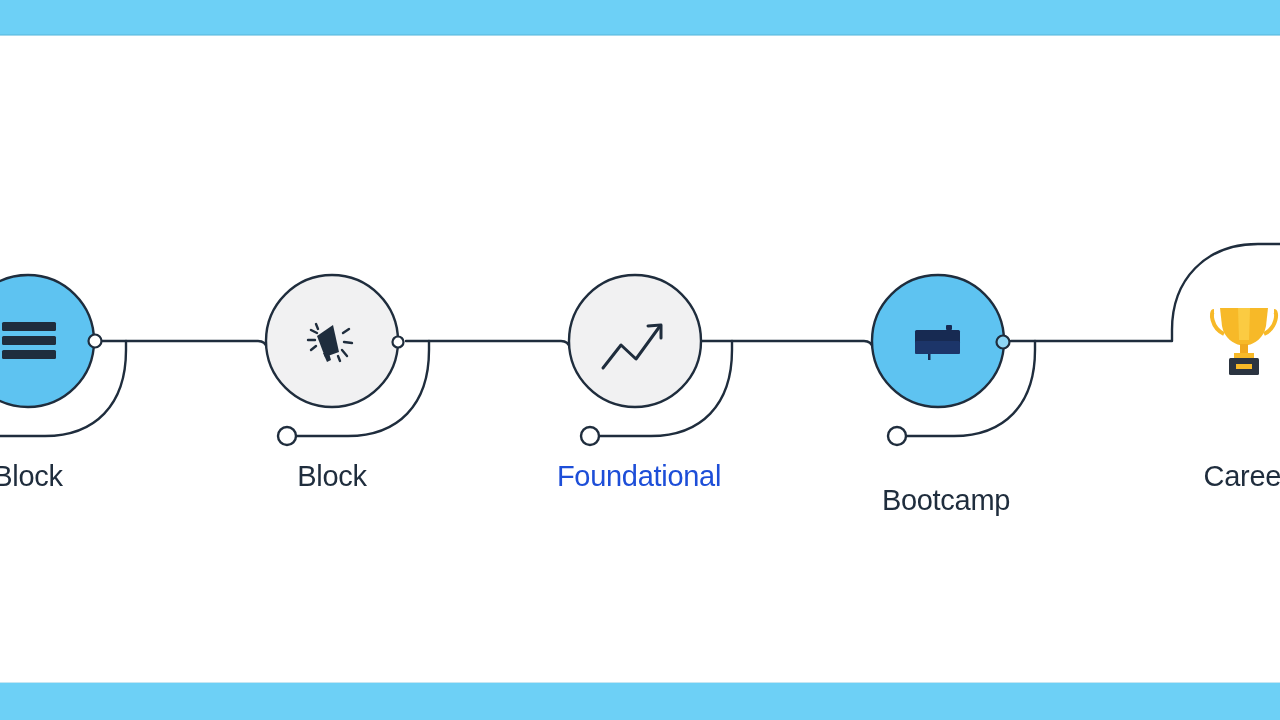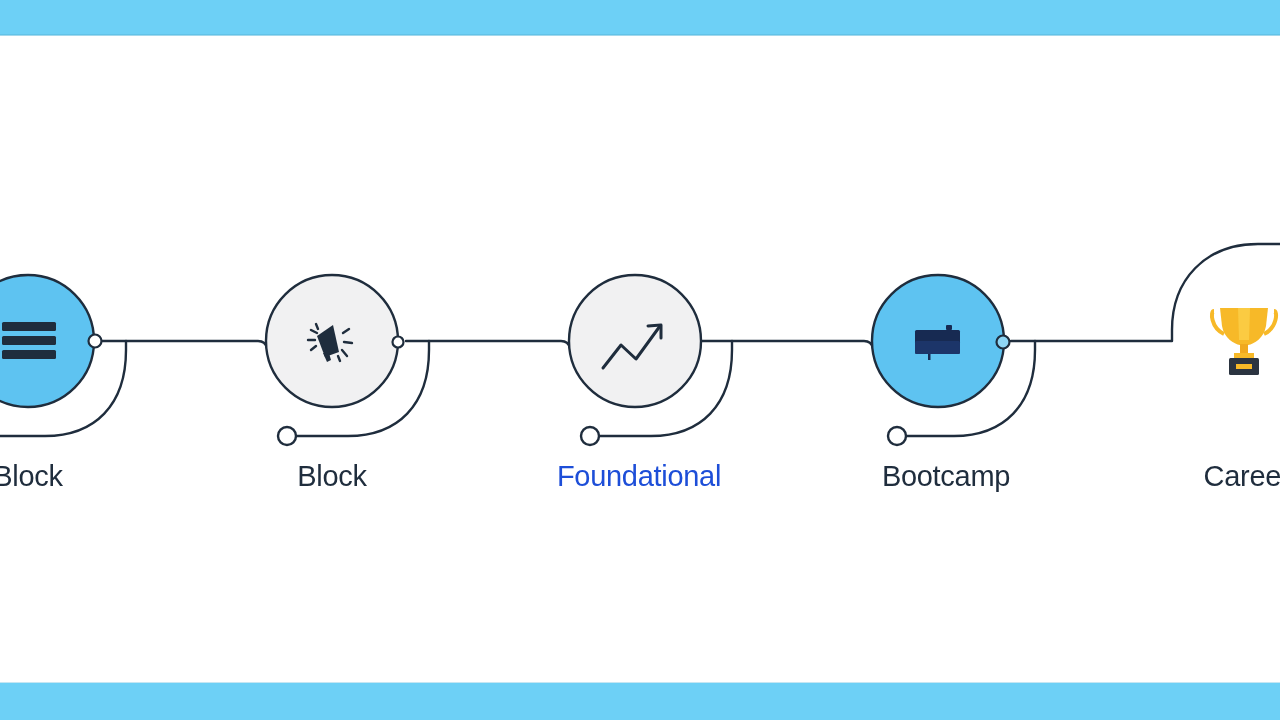--- a/index.html
+++ b/index.html
@@ -104,17 +104,17 @@
       <rect x="1234" y="353" width="20" height="5" fill="#f7b928"></rect>
       <rect x="1229" y="358" width="30" height="17" rx="1.5" fill="#2b3440"></rect>
       <rect x="1236" y="364" width="16" height="5" fill="#f7b928"></rect>
     </g>
   </g>
 </svg>
 
 <div class="label" style="left: 28px; color: rgb(31, 45, 61);">Block</div>
 <div class="label" style="left: 332px; color: rgb(31, 45, 61);">Block</div>
 <div class="label" style="left: 639px; color: #1d4ed8;">Foundational</div>
-<div class="label" style="left: 946px; color: rgb(31, 45, 61);">Bootcamp</div>
+<div class="label" style="left: 946px; color: rgb(31, 45, 61); margin-top: 24px;">Bootcamp</div>
 <div class="label" style="left: 1247px; color: rgb(31, 45, 61);">Career</div>
 
 <div class="band-edge-bottom" style="background: rgb(90, 184, 220);"></div>
 <div class="band band-bottom" style="background: rgb(109, 208, 246);"></div>
 
 </body></html>

